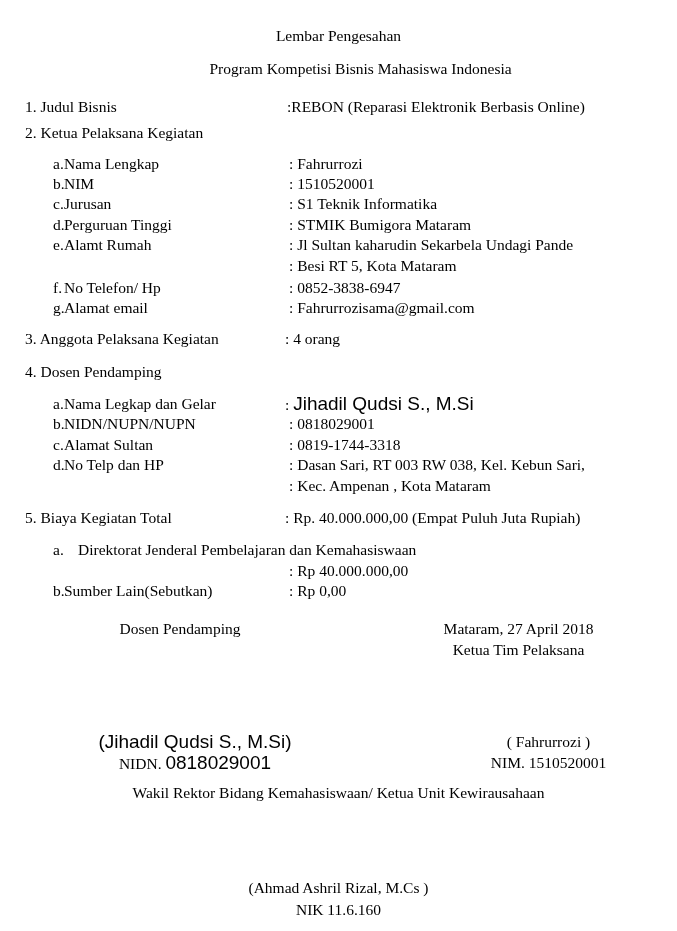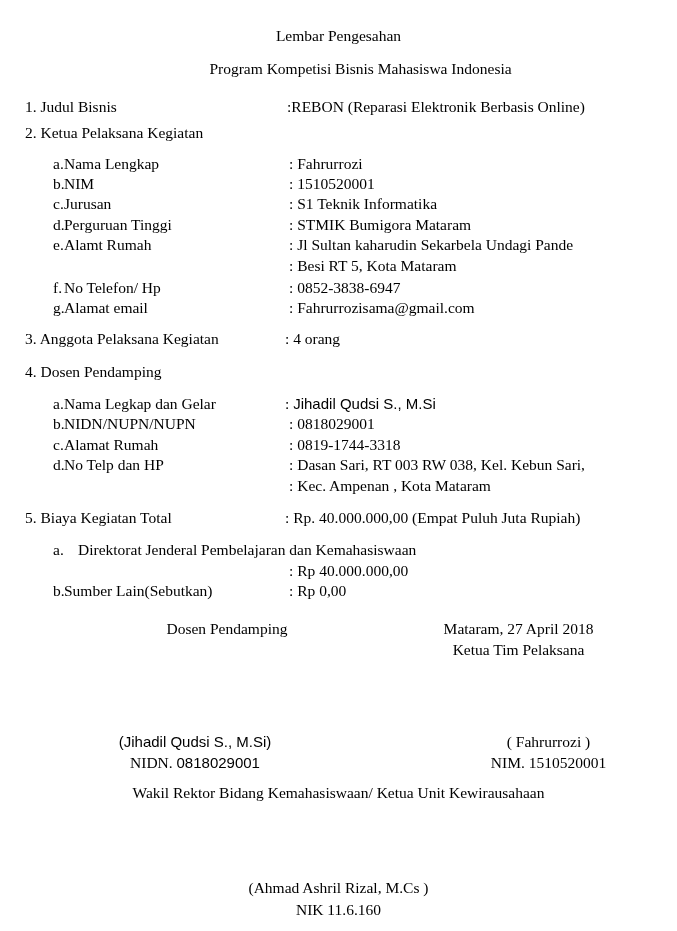--- a/index.html
+++ b/index.html
@@ -77,31 +77,31 @@
   }
   .val-tight {
     position: absolute;
     left: 285px;
     white-space: nowrap;
   }
 
   
   .sans {
     font-family: "Liberation Sans", "DejaVu Sans", sans-serif;
-    font-size: 15px;
+    font-size: 19px;
   }
 
   
   .sig-block {
     position: absolute;
     text-align: center;
     line-height: 21px;
     white-space: nowrap;
   }
-  .sig-left-head  { left: 0px;   width: 360px; margin-left: 47px; }
+  .sig-left-head  { left: 0px;   width: 360px; }
   .sig-right-head { left: 360px; width: 317px; }
 
   .sig-left-name  { left: 30px;  width: 330px; }
   .sig-right-name { left: 430px; width: 237px; }
 
   .full-center {
     position: absolute;
     left: 0;
     width: 677px;
     text-align: center;
@@ -179,21 +179,21 @@
     <span class="label">Nama Legkap dan Gelar</span>
     <span class="val-tight"><span>: </span><span class="sans">Jihadil Qudsi S., M.Si</span></span>
   </div>
   <div class="row" style="top:413px">
     <span class="letter">b.</span>
     <span class="label">NIDN/NUPN/NUPN</span>
     <span class="val-sub">: 0818029001</span>
   </div>
   <div class="row" style="top:434px">
     <span class="letter">c.</span>
-    <span class="label">Alamat Rumah</span>
+    <span class="label">Alamat Sultan</span>
     <span class="val-sub">: 0819-1744-3318</span>
   </div>
   <div class="row" style="top:454px">
     <span class="letter">d.</span>
     <span class="label">No Telp dan HP</span>
     <span class="val-sub">: Dasan Sari, RT 003 RW 038, Kel. Kebun Sari,</span>
   </div>
   <div class="row" style="top:475px">
     <span class="val-sub">: Kec. Ampenan , Kota Mataram</span>
   </div>

